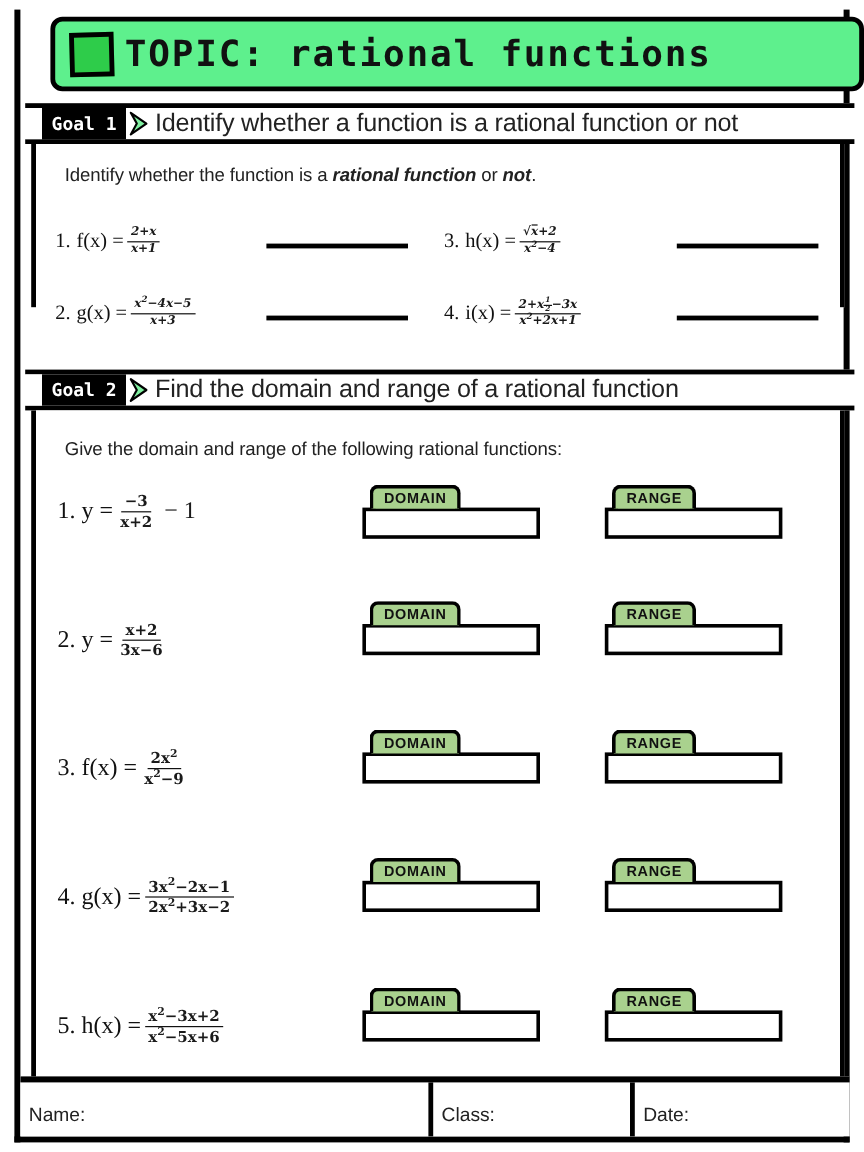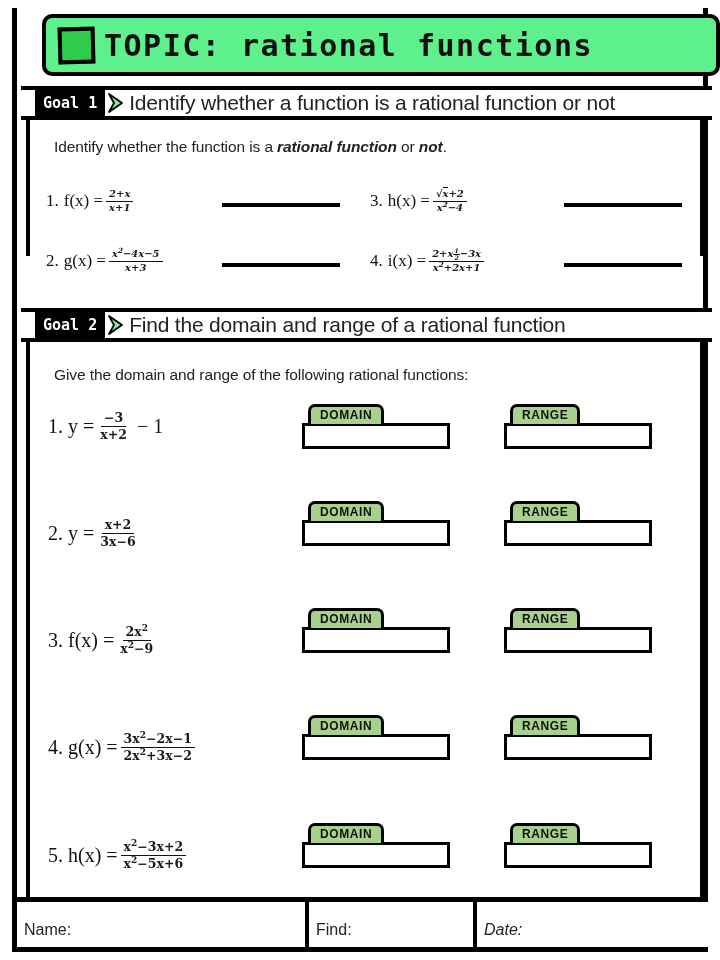--- a/index.html
+++ b/index.html
@@ -224,23 +224,23 @@
     background: #fff;
   }
   .footer-cell {
     display: flex;
     align-items: flex-end;
     padding: 0 0 8px 7px;
     font-size: 16px;
     color: #222;
     box-sizing: border-box;
   }
-  .footer-cell.name { width: 292px; border-right: 4px solid #000; }
+  .footer-cell.name { width: 344px; border-right: 4px solid #000; }
   .footer-cell.cls  { width: 168px; border-right: 4px solid #000; }
-  .footer-cell.date { flex: 1 1 auto; font-style: italic; }
+  .footer-cell.date { flex: 1 1 auto; }
 </style>
 </head>
 <body>
 
 <div id="worksheet">
 
   <div class="topic-bar">
     <div class="topic-square"></div>
     <div class="topic-text">TOPIC: rational functions</div>
   </div>
@@ -401,17 +401,17 @@
       <div class="dr-box"></div>
     </div>
     <div class="dr-group" style="left:474px; top:481px;">
       <div class="dr-tab">RANGE</div>
       <div class="dr-box"></div>
     </div>
   </div>
 
   <div class="footer">
     <div class="footer-cell name">Name:</div>
-    <div class="footer-cell cls">Find:</div>
+    <div class="footer-cell cls">Class:</div>
     <div class="footer-cell date">Date:</div>
   </div>
 
 </div>
 
 </body></html>

